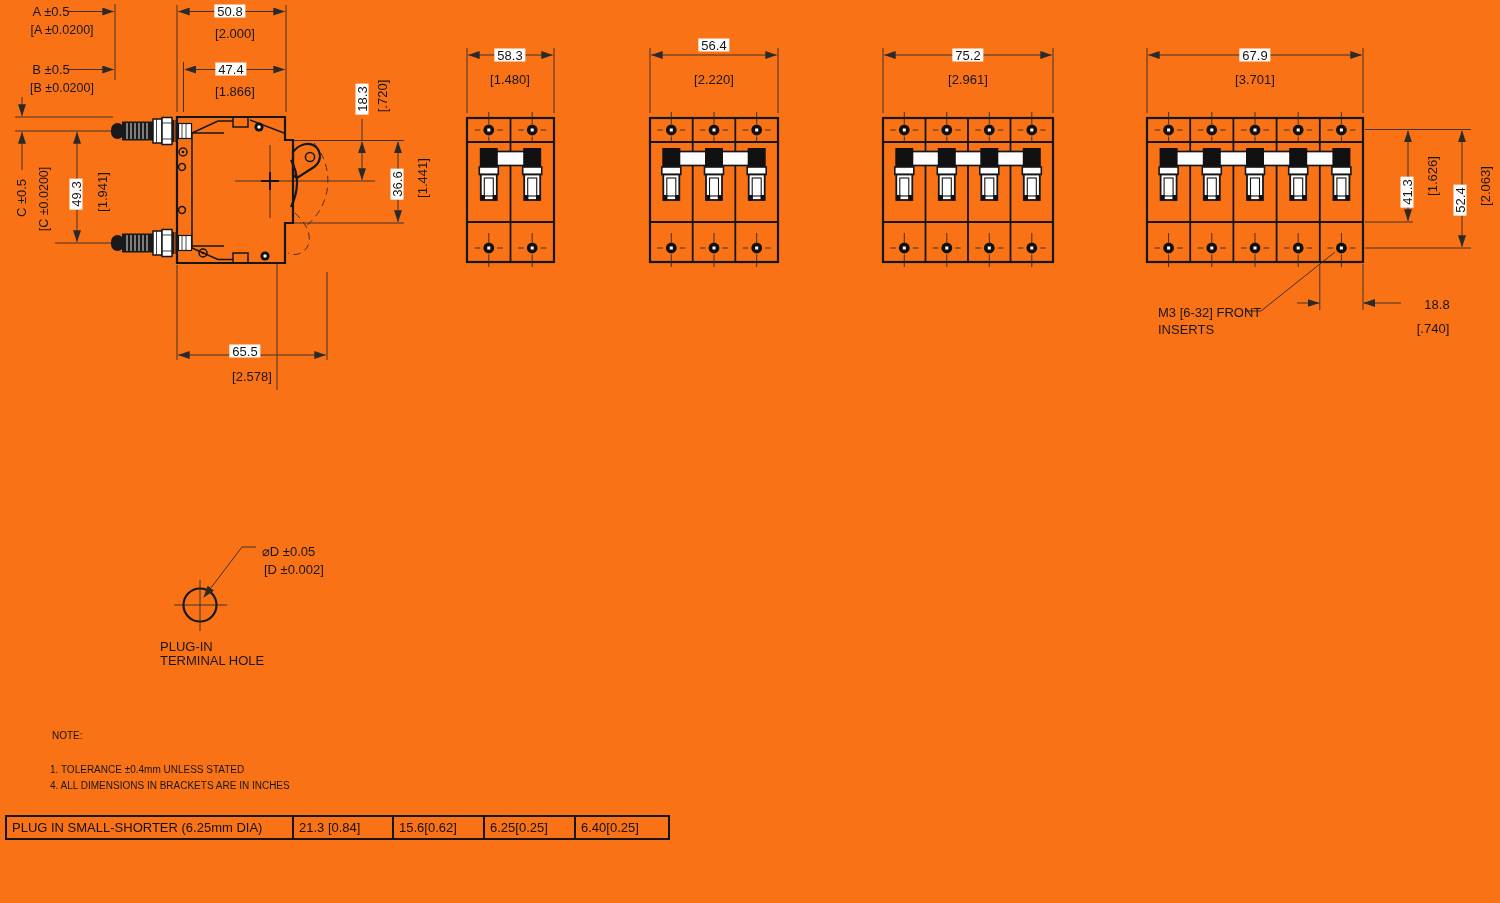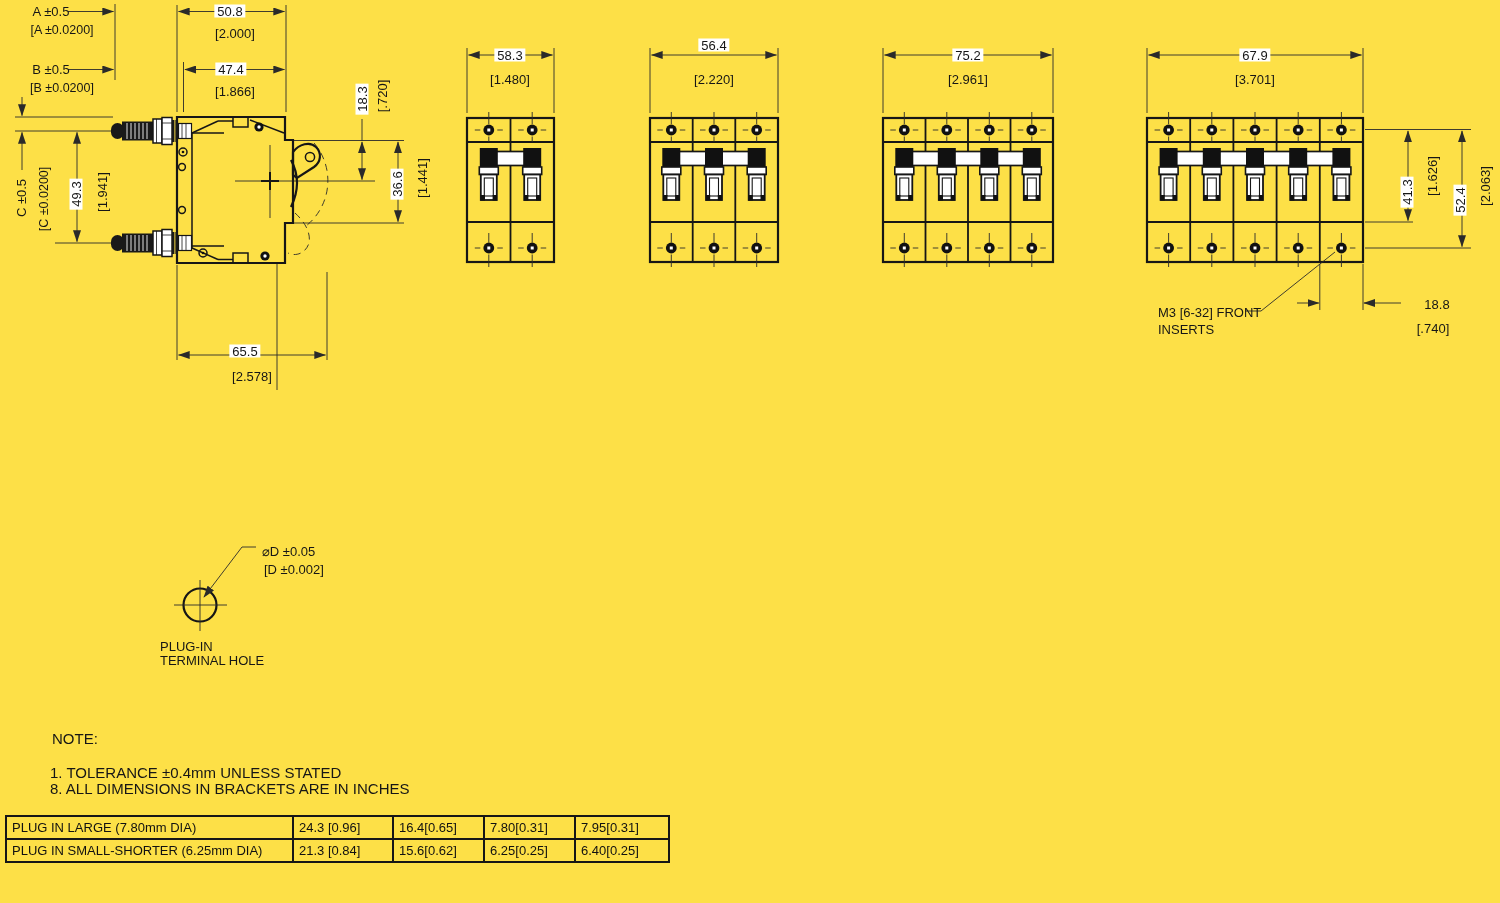--- a/index.html
+++ b/index.html
@@ -1,24 +1,24 @@
 <!DOCTYPE html>
 <html><head>
 <meta charset="utf-8">
 <style>
   html,body{margin:0;padding:0;background:#fff;}
-  #sheet{position:relative;width:1500px;height:903px;background:#fde047;overflow:hidden;
+  #sheet{position:relative;width:1500px;height:903px;background:#f97316;overflow:hidden;
          font-family:"Liberation Sans",sans-serif;color:#161616;}
   #art{position:absolute;left:0;top:0;}
   .t{position:absolute;font-size:13px;line-height:1;white-space:nowrap;color:#161616;}
   .c{transform:translate(-50%,-50%);}
   .bg{background:#ffffff;padding:0 3px;}
   .rot{transform:translate(-50%,-50%) rotate(-90deg);}
   .sm{font-size:12.5px;}
-  .note{font-size:15px;}
+  .note{font-size:10px;}
   table.dim{position:absolute;left:5px;top:815px;border-collapse:collapse;table-layout:fixed;
             font-size:13px;color:#111;}
   table.dim td,table.dim th{border:2px solid #161616;font-weight:normal;text-align:left;
             padding:2px 0 2px 5px;height:17px;overflow:hidden;}
   table.dim th.cc{text-align:center;padding-left:0;}
 </style>
 </head>
 <body>
 <div id="sheet">
 
@@ -263,39 +263,32 @@
 <div class="t" style="left:1158px;top:306px">M3 [6-32] FRONT</div>
 <div class="t" style="left:1158px;top:323px">INSERTS</div>
 
 <div class="t" style="left:262px;top:545px">⌀D ±0.05</div>
 <div class="t" style="left:264px;top:563px">[D ±0.002]</div>
 <div class="t" style="left:160px;top:640px">PLUG-IN</div>
 <div class="t" style="left:160px;top:654px">TERMINAL HOLE</div>
 
 <div class="t note" style="left:52px;top:731px">NOTE:</div>
 <div class="t note" style="left:50px;top:765px">1. TOLERANCE ±0.4mm UNLESS STATED</div>
-<div class="t note" style="left:50px;top:781px">8. ALL DIMENSIONS IN BRACKETS ARE IN INCHES</div>
+<div class="t note" style="left:50px;top:781px">4. ALL DIMENSIONS IN BRACKETS ARE IN INCHES</div>
 
 <table class="dim">
   <colgroup>
         <col style="width:287px">
         <col style="width:100px">
         <col style="width:91px">
         <col style="width:91px">
         <col style="width:94px">
       </colgroup>
   <tbody>
   <tr>
-    <td>PLUG IN LARGE (7.80mm DIA)</td>
-    <td>24.3 [0.96]</td>
-    <td>16.4[0.65]</td>
-    <td>7.80[0.31]</td>
-    <td>7.95[0.31]</td>
-  </tr>
-  <tr>
     <td>PLUG IN SMALL-SHORTER (6.25mm DIA)</td>
     <td>21.3 [0.84]</td>
     <td>15.6[0.62]</td>
     <td>6.25[0.25]</td>
     <td>6.40[0.25]</td>
   </tr>
 </tbody>
     </table>
 
 </div>

